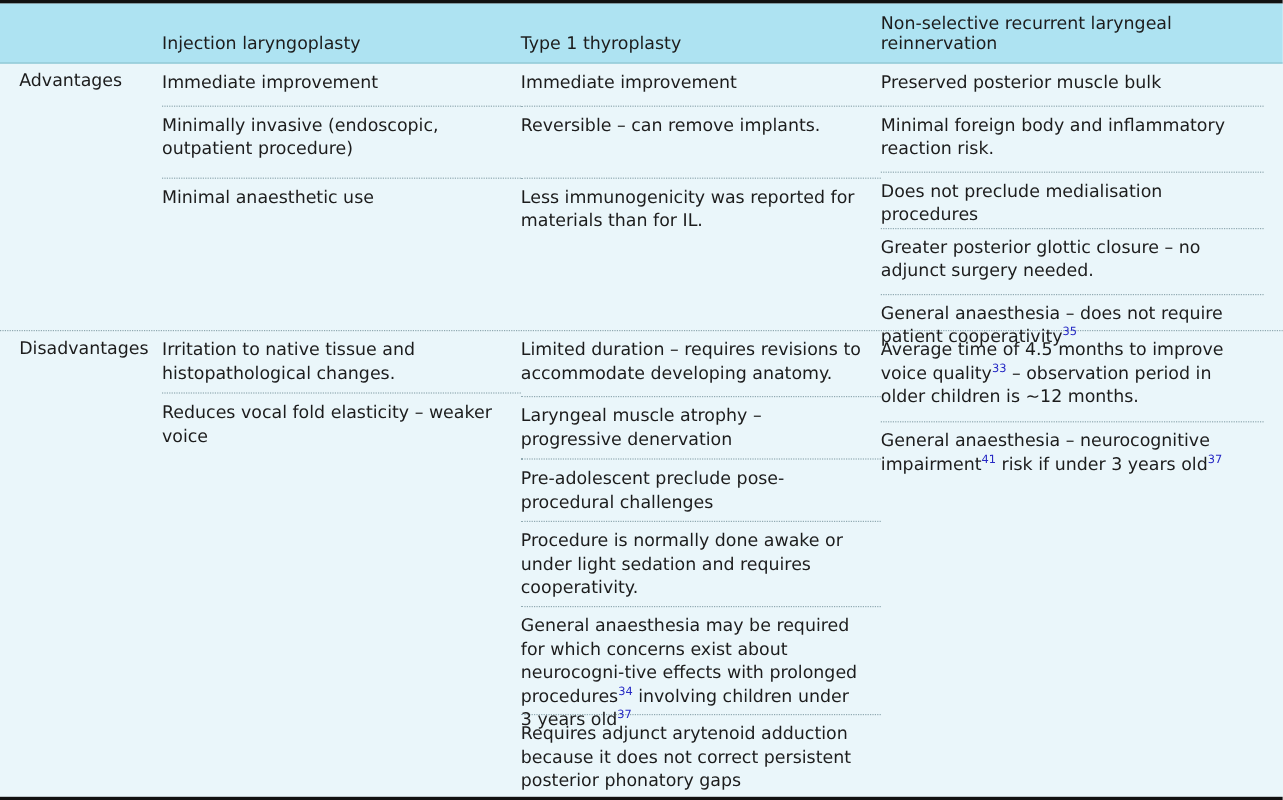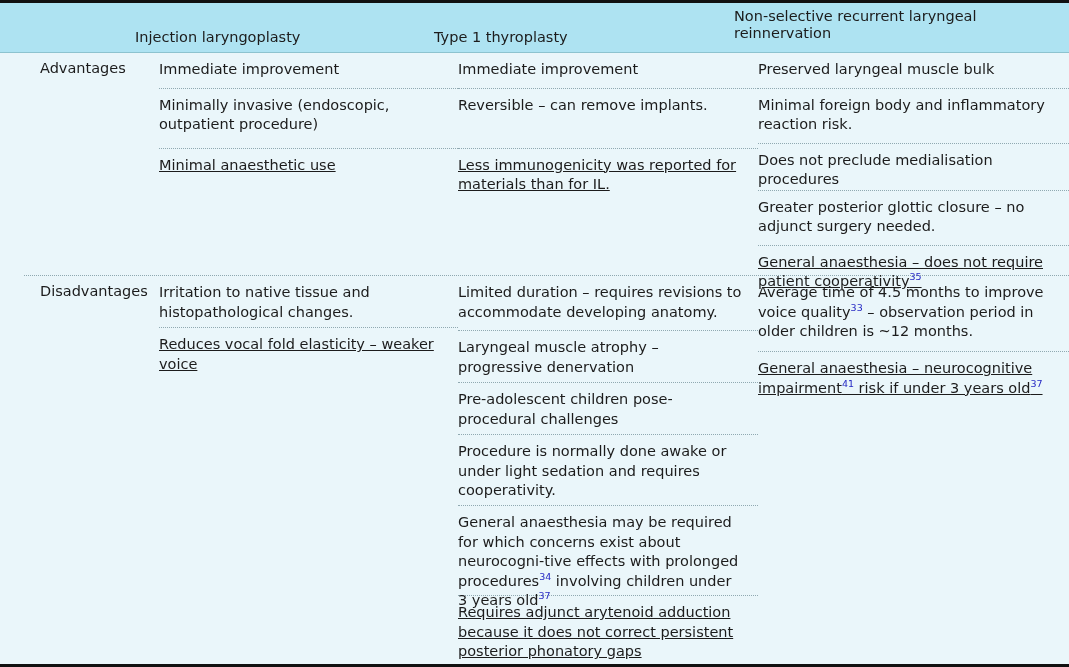--- a/index.html
+++ b/index.html
@@ -36,25 +36,25 @@
     color: #1c1c1c;
     line-height: 17px;
     box-sizing: border-box;
     display: flex;
     align-items: flex-end;
     padding-bottom: 6px;
   }
   .th-stub  { width: 135px; }
   .th-c1    { width: 299px; }
   .th-c2    { width: 300px; margin-top: 40px; }
-  .th-c3    { width: 335px; padding-right: 12px; align-items: center; }
+  .th-c3    { width: 335px; padding-right: 12px; }
   .th-c3 .th-inner { display:block; }
 
   
-  .tbody { display: block; padding-left: 24px; }
+  .tbody { display: block; }
 
   .section {
     display: flex;
     align-items: stretch;
   }
   .section.adv   { height: 222px; }
   .section.disadv{ height: 389px; }
 
   .section-divider {
     height: 0px;
@@ -82,21 +82,21 @@
   .col-3 { width: 335px; flex: 0 0 335px; padding-right: 16px; }
 
   .cell {
     font-size: 14.5px;
     line-height: 19.5px;
     color: #1c1c1c;
     padding: 7px 14px 8px 0;
     box-sizing: border-box;
     border-bottom: 1px dotted #90a9b1;
   }
-  .cell.last { border-bottom: none; text-decoration: underline; }
+  .cell.last { border-bottom: none; }
 
   sup {
     color: #2629c4;
     font-size: 9.5px;
     vertical-align: super;
     line-height: 0;
     margin-top: 20px;
   }
 </style>
 </head>
@@ -128,21 +128,21 @@
         <div class="cell last">Minimal anaesthetic use</div>
       </div>
 
       <div class="col col-2">
         <div class="cell">Immediate improvement</div>
         <div class="cell" style="height:60px">Reversible – can remove implants.</div>
         <div class="cell last">Less immunogenicity was reported for materials than for IL.</div>
       </div>
 
       <div class="col col-3">
-        <div class="cell">Preserved laryngeal muscle bulk</div>
+        <div class="cell">Preserved posterior muscle bulk</div>
         <div class="cell">Minimal foreign body and inflammatory reaction risk.</div>
         <div class="cell" style="height:47px">Does not preclude medialisation procedures</div>
         <div class="cell">Greater posterior glottic closure – no adjunct surgery needed.</div>
         <div class="cell last"><span>General anaesthesia – does not require patient cooperativity</span><sup>35</sup></div>
       </div>
     </div>
 
     <div class="section-divider"></div>
 
     <div class="section disadv">
@@ -150,21 +150,21 @@
       <div class="stub-cell">Disadvantages</div>
 
       <div class="col col-1">
         <div class="cell" style="height:52px">Irritation to native tissue and histopathological changes.</div>
         <div class="cell last">Reduces vocal fold elasticity – weaker voice</div>
       </div>
 
       <div class="col col-2">
         <div class="cell" style="height:76px">Limited duration – requires revisions to accommodate developing anatomy.</div>
         <div class="cell" style="height:52px">Laryngeal muscle atrophy – progressive denervation</div>
-        <div class="cell" style="height:52px">Pre-adolescent children pose-procedural challenges</div>
+        <div class="cell" style="height:52px">Pre-adolescent preclude pose-procedural challenges</div>
         <div class="cell" style="height:71px">Procedure is normally done awake or under light sedation and requires cooperativity.</div>
         <div class="cell" style="height:90px"><span>General anaesthesia may be required for which concerns exist about neurocogni-tive effects with prolonged procedures</span><sup>34</sup><span> involving children under 3 years old</span><sup>37</sup></div>
         <div class="cell last">Requires adjunct arytenoid adduction because it does not correct persistent posterior phonatory gaps</div>
       </div>
 
       <div class="col col-3">
         <div class="cell" style="height:76px"><span>Average time of 4.5 months to improve voice quality</span><sup>33</sup><span> – observation period in older children is ~12 months.</span></div>
         <div class="cell last"><span>General anaesthesia – neurocognitive impairment</span><sup>41</sup><span> risk if under 3 years old</span><sup>37</sup></div>
       </div>
     </div>

